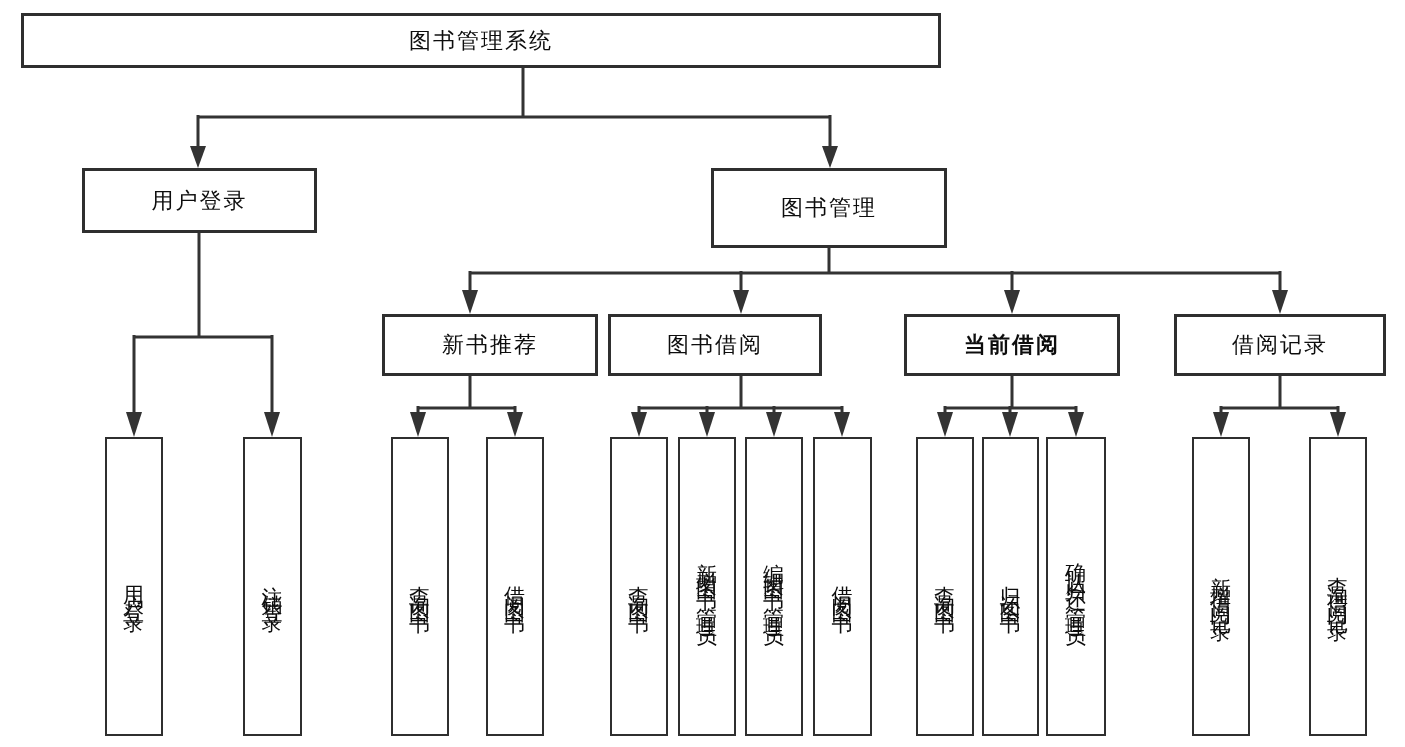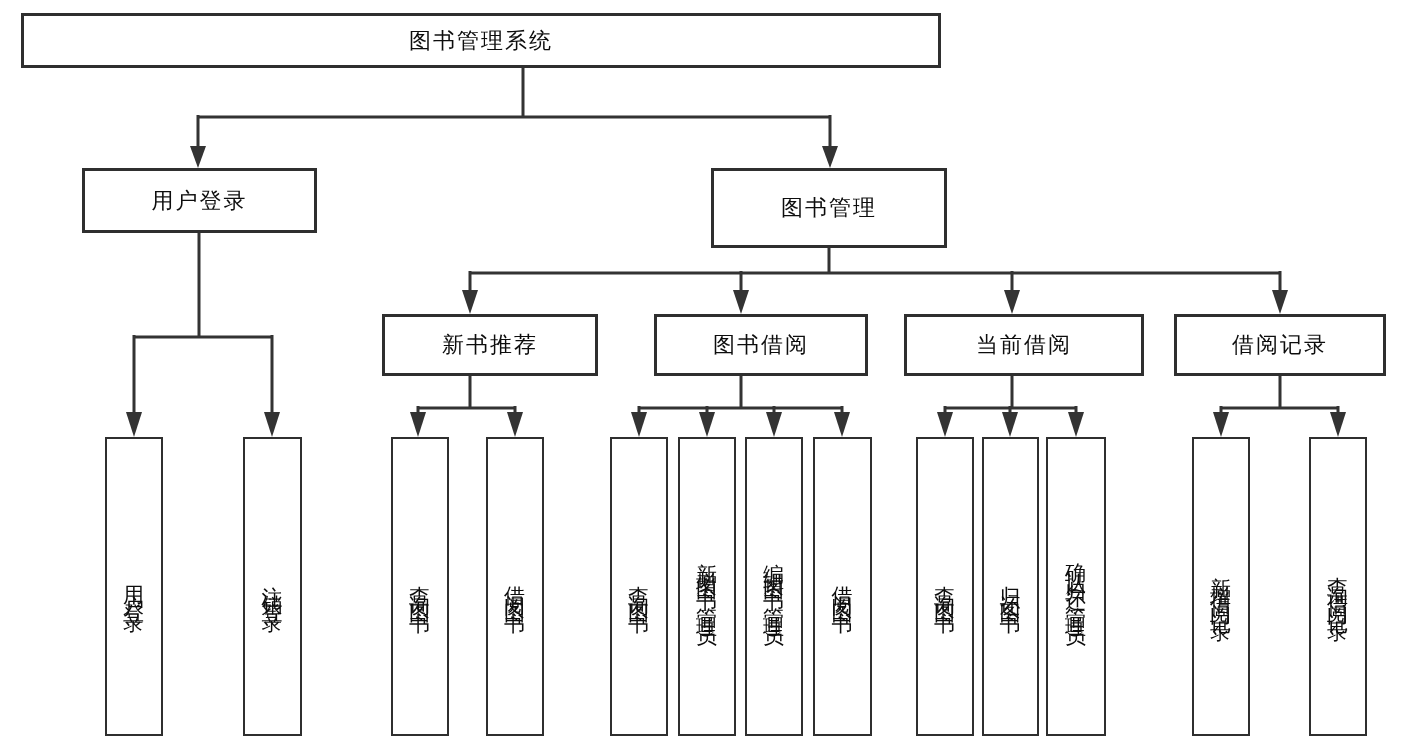--- a/index.html
+++ b/index.html
@@ -91,22 +91,22 @@
       <polygon points="1330,412 1346,412 1338,437"></polygon>
     </g>
   </svg>
 
   <div class="node h" style="left:21px;top:13px;width:920px;height:55px;">图书管理系统</div>
 
   <div class="node h" style="left:82px;top:168px;width:235px;height:65px;">用户登录</div>
   <div class="node h" style="left:711px;top:168px;width:236px;height:80px;">图书管理</div>
 
   <div class="node h" style="left:362px;top:314px;width:216px;height:62px;margin-left:20px;">新书推荐</div>
-  <div class="node h" style="left:654px;top:314px;width:214px;height:62px;">图书借阅</div>
-  <div class="node h" style="left:904px;top:314px;width:240px;height:62px;">当前借阅</div>
+  <div class="node h" style="left:608px;top:314px;width:214px;height:62px;">图书借阅</div>
+  <div class="node h" style="left:904px;top:314px;width:216px;height:62px;font-weight:bold;">当前借阅</div>
   <div class="node h" style="left:1174px;top:314px;width:212px;height:62px;">借阅记录</div>
 
   <div class="node leaf" style="left:105px;top:437px;width:58px;height:299px;">
     <span>用户登录</span>
   </div>
   <div class="node leaf" style="left:243px;top:437px;width:59px;height:299px;">
     <span>注销登录</span>
   </div>
 
   <div class="node leaf" style="left:391px;top:437px;width:58px;height:299px;">

